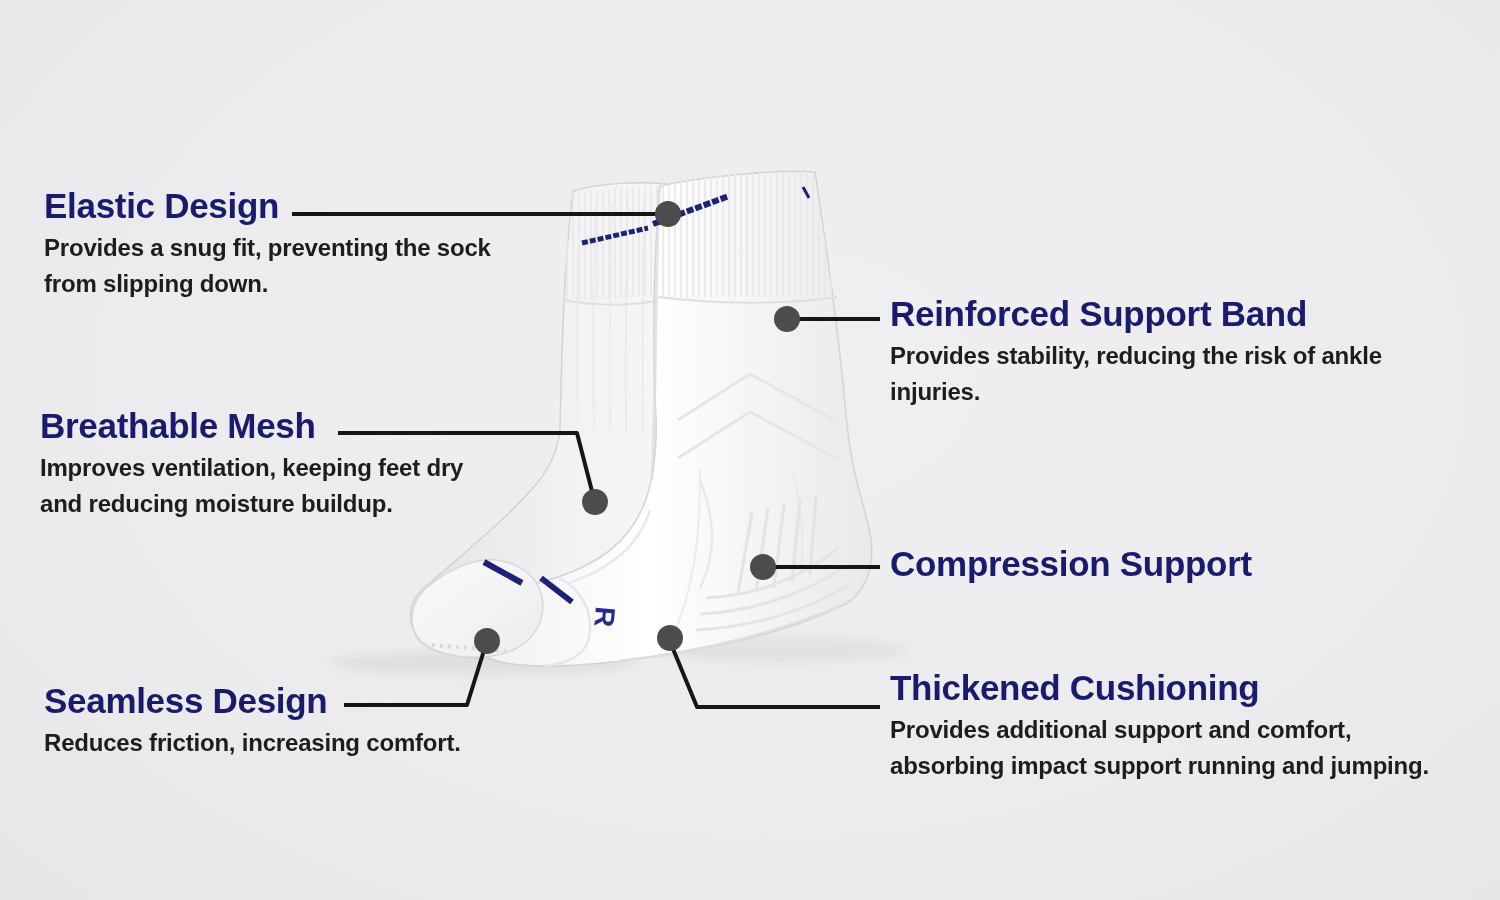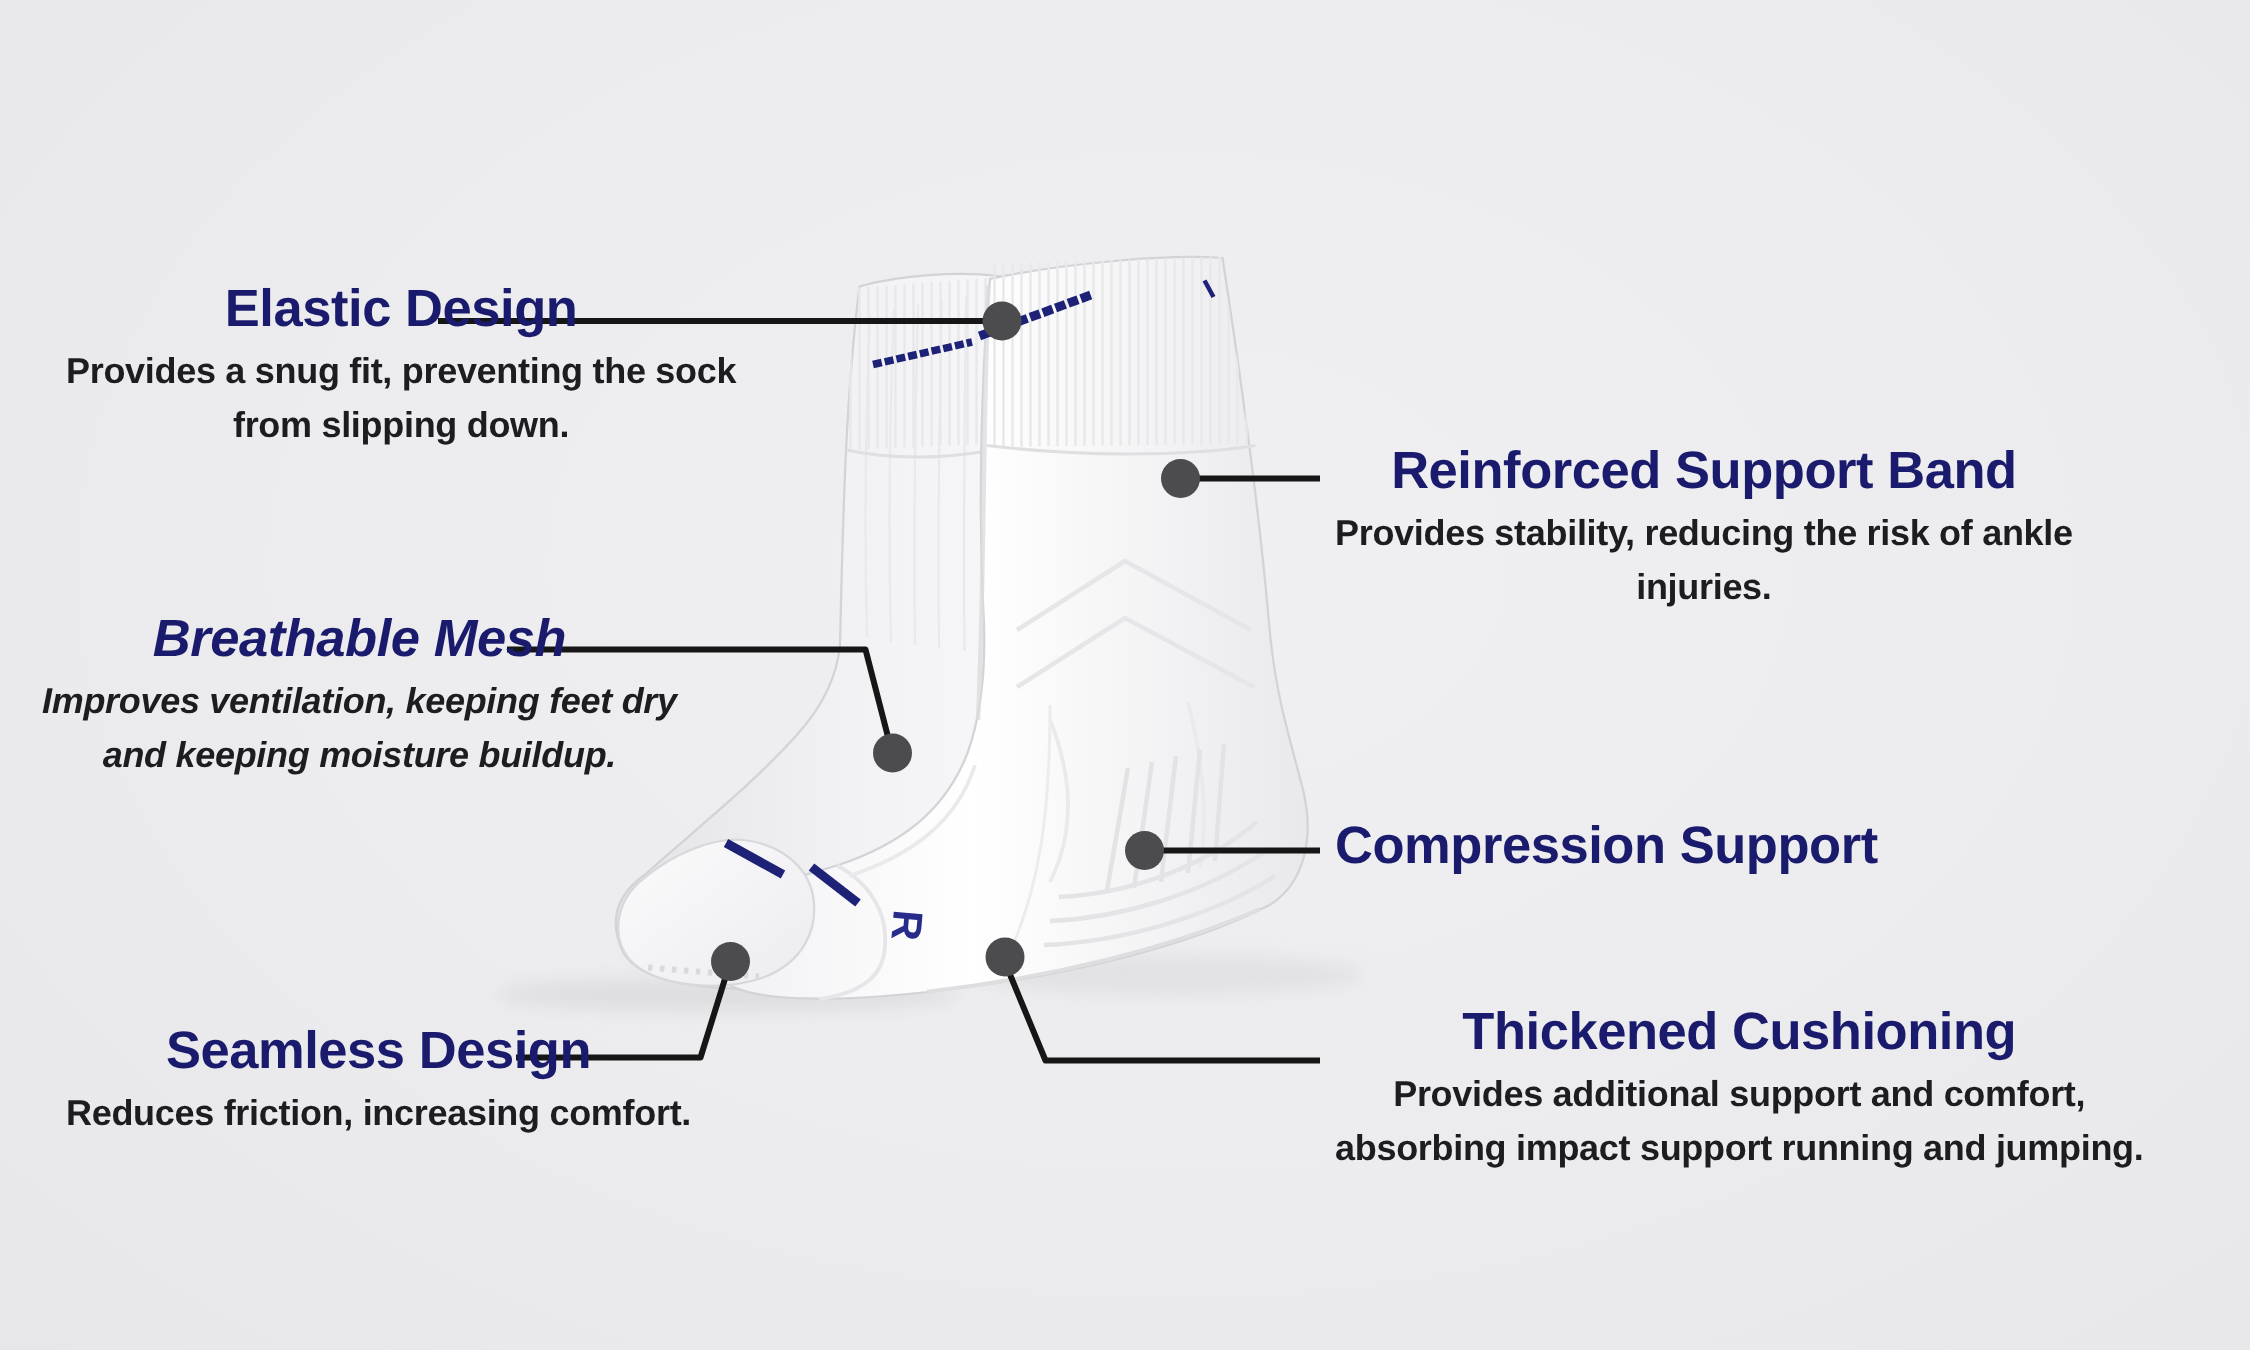--- a/index.html
+++ b/index.html
@@ -6,21 +6,21 @@
   body{
     width:1500px;height:900px;overflow:hidden;
     font-family:"Liberation Sans","DejaVu Sans",sans-serif;
     background:#ebebed;
   }
   #stage{
     position:relative;width:1500px;height:900px;
     background:radial-gradient(ellipse at 52% 42%, #f0f0f2 0%, #ececee 55%, #e7e7e9 100%);
   }
   #scene-svg{position:absolute;left:0;top:0;}
-  .feature{position:absolute;text-align:center;}
+  .feature{position:absolute;}
   .feature .title{
     font-size:35px;font-weight:bold;color:#1a1b6d;
     line-height:40px;white-space:nowrap;letter-spacing:-0.3px;
   }
   .feature .desc{margin-top:4px;}
   .feature .desc div{
     font-size:24px;font-weight:bold;color:#1d1d1f;
     line-height:36px;white-space:nowrap;letter-spacing:-0.2px;
   }
 </style>
@@ -141,25 +141,25 @@
   </svg>
 
   <div class="feature" style="left:44px;top:186px;">
     <div class="title">Elastic Design</div>
     <div class="desc">
       <div>Provides a snug fit, preventing the sock</div>
       <div>from slipping down.</div>
     </div>
   </div>
 
-  <div class="feature" style="left:28px;top:406px;font-style:italic;">
+  <div class="feature" style="left:40px;top:406px;">
     <div class="title">Breathable Mesh</div>
     <div class="desc">
       <div>Improves ventilation, keeping feet dry</div>
-      <div>and keeping moisture buildup.</div>
+      <div>and reducing moisture buildup.</div>
     </div>
   </div>
 
   <div class="feature" style="left:890px;top:294px;">
     <div class="title">Reinforced Support Band</div>
     <div class="desc">
       <div>Provides stability, reducing the risk of ankle</div>
       <div>injuries.</div>
     </div>
   </div>

